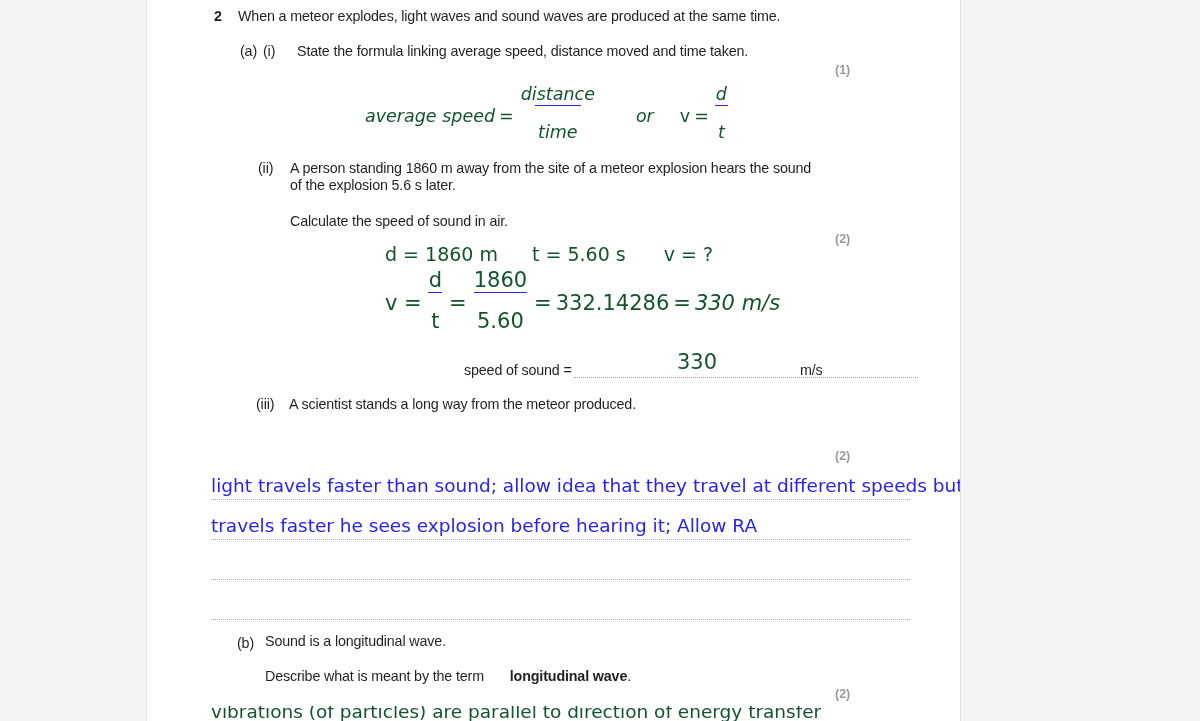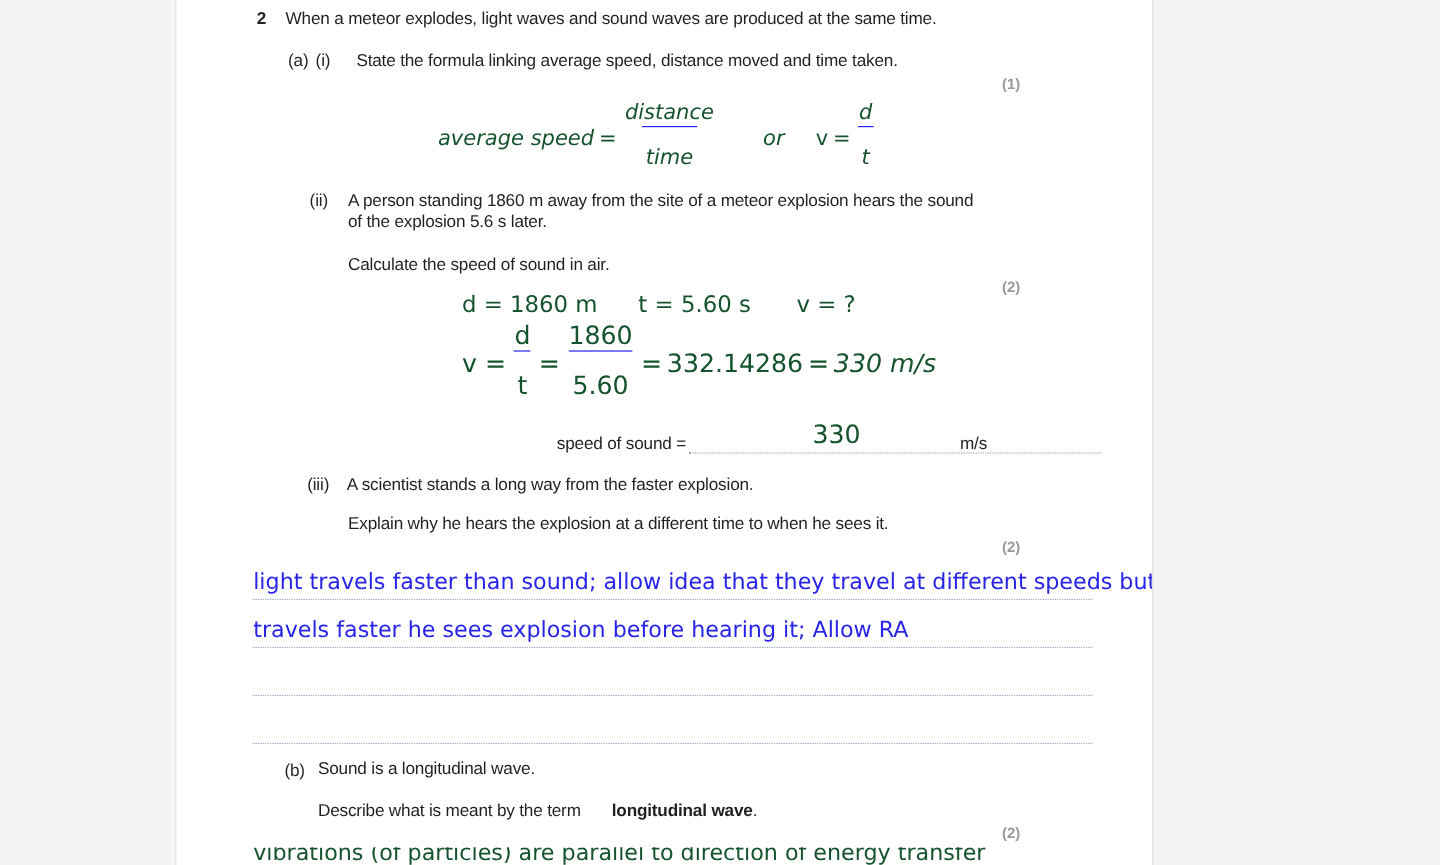--- a/index.html
+++ b/index.html
@@ -180,22 +180,21 @@
       <span class="ink-italic">330 m/s</span>
     </span>
   </div>
 
   <div class="q-text" style="left:317px; top:362px;">speed of sound =</div>
   <div class="dotrule" style="left:427px; top:377px; width:344px;"></div>
   <div class="ink" style="left:530px; top:350px; font-size:21px;">330</div>
   <div class="q-text" style="left:653px; top:362px;">m/s</div>
 
   <div class="q-text" style="left:109px; top:396px;">(iii)</div>
-  <div class="q-text" style="left:142px; top:396px;">A scientist stands a long way from the faster explosion.</div>
-  <div class="q-text" style="left:143px; top:429px;">Explain why he hears the explosion at a different time to when he sees it.</div>
+  <div class="q-text" style="left:142px; top:396px;">A scientist stands a long way from the meteor produced.</div>
   <div class="marks" style="left:688px; top:449px;">(2)</div>
 
   <div class="ruled-answer" style="left:64px; top:472px; width:699px; height:28px;">
     <div class="dotrule" style="left:0; top:27px; width:699px;"></div>
     <div class="writing" style="font-size:18.5px; bottom:4px;">light travels faster than sound; allow idea that they travel at different speeds but not that sound</div>
   </div>
 
   <div class="ruled-answer" style="left:64px; top:512px; width:699px; height:28px;">
     <div class="dotrule" style="left:0; top:27px; width:699px;"></div>
     <div class="writing" style="font-size:18.5px; bottom:4px;">travels faster he sees explosion before hearing it; Allow RA</div>

